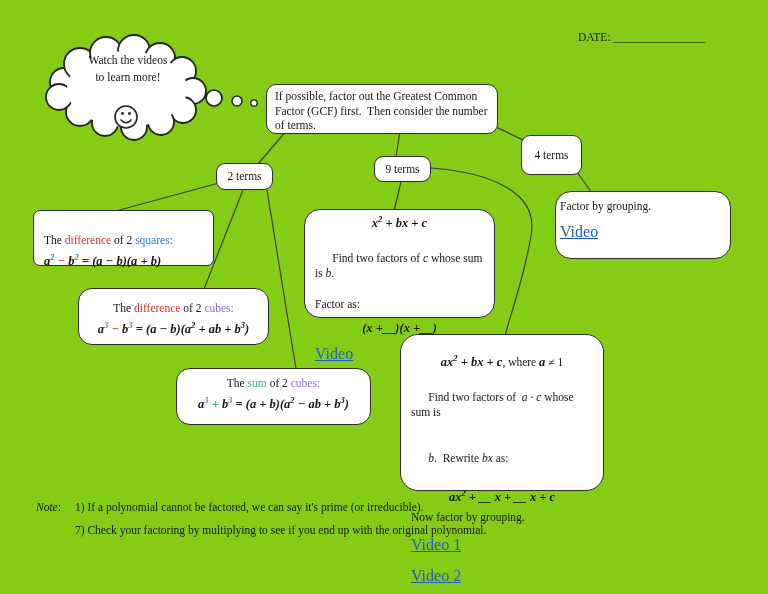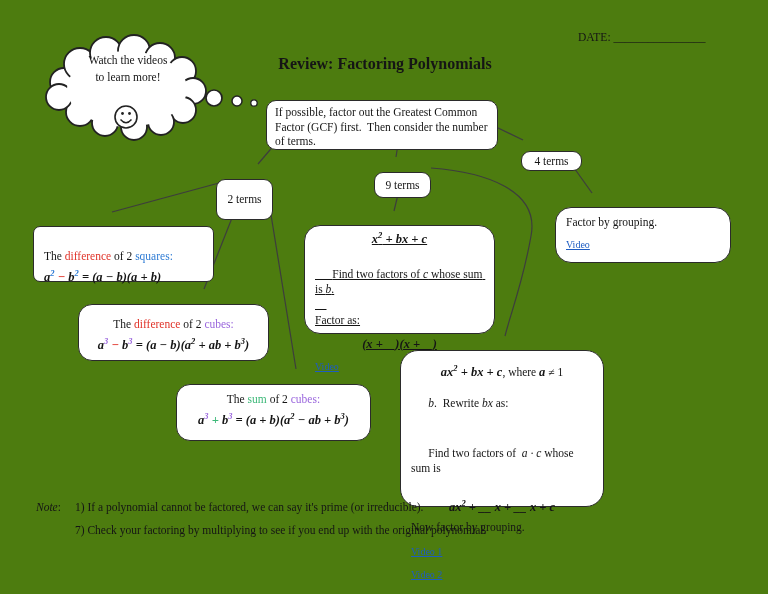--- a/index.html
+++ b/index.html
@@ -1,52 +1,52 @@
 <!DOCTYPE html>
 <html><head>
 <meta charset="utf-8">
 <style>
   html,body { margin:0; padding:0; background:#ffffff; }
   .page {
-    position:relative; width:768px; height:594px; background:#4d7c0f;
+    position:relative; width:768px; height:594px; background:#84cc16;
     font-family:"Liberation Serif", serif; color:#151515; overflow:hidden;
   }
   .art { position:absolute; left:0; top:0; z-index:0; }
   .date { position:absolute; left:578px; top:31px; font-size:11.5px; z-index:2; }
   .title { position:absolute; left:260px; top:55px; width:250px; text-align:center;
            font-size:16px; font-weight:bold; z-index:2; }
   .cloud-text { position:absolute; left:66px; top:52px; width:124px; text-align:center;
                 font-size:11.5px; line-height:17px; z-index:2; }
   .box { position:absolute; background:#ffffff; border:1.5px solid #2b2b2b;
-         box-sizing:border-box; font-size:11.5px; z-index:1; line-height:1.3;margin-top:16px; }
+         box-sizing:border-box; font-size:11.5px; z-index:1; line-height:1.3; }
   .gcf { left:266px; top:84px; width:232px; height:50px; border-radius:10px;
          padding:4px 8px; line-height:1.28; }
   .small { display:flex; align-items:center; justify-content:center; border-radius:9px; }
-  .b2 { left:216px; top:163px; width:57px; height:41px; }
+  .b2 { left:216px; top:163px; width:57px; height:27px; }
   .b3 { left:374px; top:156px; width:57px; height:26px; }
-  .b4 { left:521px; top:135px; width:61px; height:20px; }
+  .b4 { left:521px; top:135px; width:61px; height:40px; }
   .squares   { left:33px;  top:210px; width:181px; height:56px; border-radius:7px; padding:22px 10px; }
   .diffcubes { left:78px;  top:288px; width:191px; height:57px; border-radius:14px; padding:12px 6px; text-align:center; }
   .sumcubes  { left:176px; top:368px; width:195px; height:57px; border-radius:14px; padding:7px 6px; text-align:center; }
-  .trinomial  { left:304px; top:209px; width:191px; height:109px; border-radius:16px; padding:5px 10px;text-decoration:underline; }
-  .atrinomial { left:400px; top:334px; width:204px; height:157px; border-radius:18px; padding:13px 10px; }
-  .grouping   { left:555px; top:191px; width:176px; height:56px; border-radius:16px; padding:7px 10px; }
+  .trinomial  { left:304px; top:209px; width:191px; height:109px; border-radius:16px; padding:5px 10px; }
+  .atrinomial { left:400px; top:334px; width:204px; height:157px; border-radius:18px; padding:19px 10px; }
+  .grouping   { left:555px; top:191px; width:176px; height:68px; border-radius:16px; padding:7px 4px; }
   .formula { font-size:12.5px; font-weight:bold; font-style:italic; margin-top:5px; white-space:nowrap; }
   .heading { text-align:center; font-size:12.5px; font-weight:bold; font-style:italic; white-space:nowrap; }
   .heading .rm { font-style:normal; font-weight:normal; font-size:11.5px; }
   sup { font-size:8.5px; line-height:0; }
   .red    { color:#e03228; }
   .blue   { color:#2e7bd4; }
   .purple { color:#9a66dd; }
   .green  { color:#3cb878; }
   i.v { font-style:italic; }
   .bodyline { margin-top:5px; white-space:pre-wrap; }
   .tight { margin-top:1px; }
   .pattern { text-align:center; font-size:12.5px; font-weight:bold; font-style:italic; margin-top:8px; }
-  .link { color:#1d5cc2; text-decoration:underline; cursor:pointer; font-size:10px;
+  .link { color:#1d5cc2; text-decoration:underline; cursor:pointer; font-size:16px;
           font-style:normal; font-weight:normal; }
   .mt8  { margin-top:8px; display:inline-block; }
   .mt10 { margin-top:10px; display:block; width:max-content; }
   .notes { position:absolute; left:36px; top:501px; font-size:11.5px; z-index:2;
            display:flex; gap:14px; }
   .note-label i { font-style:italic; }
   .note-items > div { margin-bottom:11px; white-space:pre-wrap; }
 </style>
 </head>
 <body>
@@ -92,21 +92,20 @@
     </g>
 
     <g stroke="#222" fill="#ffffff">
       <circle cx="214" cy="98" r="8" stroke-width="1.7"></circle>
       <circle cx="237" cy="101" r="5" stroke-width="1.5"></circle>
       <circle cx="254" cy="103" r="3.2" stroke-width="1.3"></circle>
     </g>
   </svg>
 
   <div class="date">DATE: ________________</div>
-  <div class="title">Review: Factoring Polynomials</div>
 
   <div class="cloud-text">
     <div>Watch the videos</div>
     <div>to learn more!</div>
   </div>
 
   <div class="box gcf">
     <span style="white-space:pre-wrap;">If possible, factor out the Greatest Common Factor (GCF) first.  Then consider the number of terms.</span>
   </div>
 
@@ -150,25 +149,25 @@
     </div>
     <div class="bodyline tight">Factor as:</div>
     <div class="pattern">(x +__)(x +__)</div>
     <a href="#" class="link mt8">Video</a>
   </div>
 
   <div class="box atrinomial">
     <div class="heading">
       <span>ax</span><sup>2</sup><span> + bx + c</span><span class="rm">, where </span><i class="v">a</i><span class="rm"> ≠ 1</span>
     </div>
+    <div class="bodyline">
+      <span>Find two factors of  </span><i class="v">a · c</i><span> whose sum is</span>
+    </div>
     <div class="bodyline tight">
       <i class="v">b</i><span>.  Rewrite </span><i class="v">bx</i><span> as:</span>
-    </div>
-    <div class="bodyline">
-      <span>Find two factors of  </span><i class="v">a · c</i><span> whose sum is</span>
     </div>
     <div class="pattern">
       <span>ax</span><sup>2</sup><span> + __ x + __ x + c</span>
     </div>
     <div class="bodyline">Now factor by grouping.</div>
     <a href="#" class="link mt10">Video 1</a>
     <a href="#" class="link mt10">Video 2</a>
   </div>
 
   <div class="box grouping">

